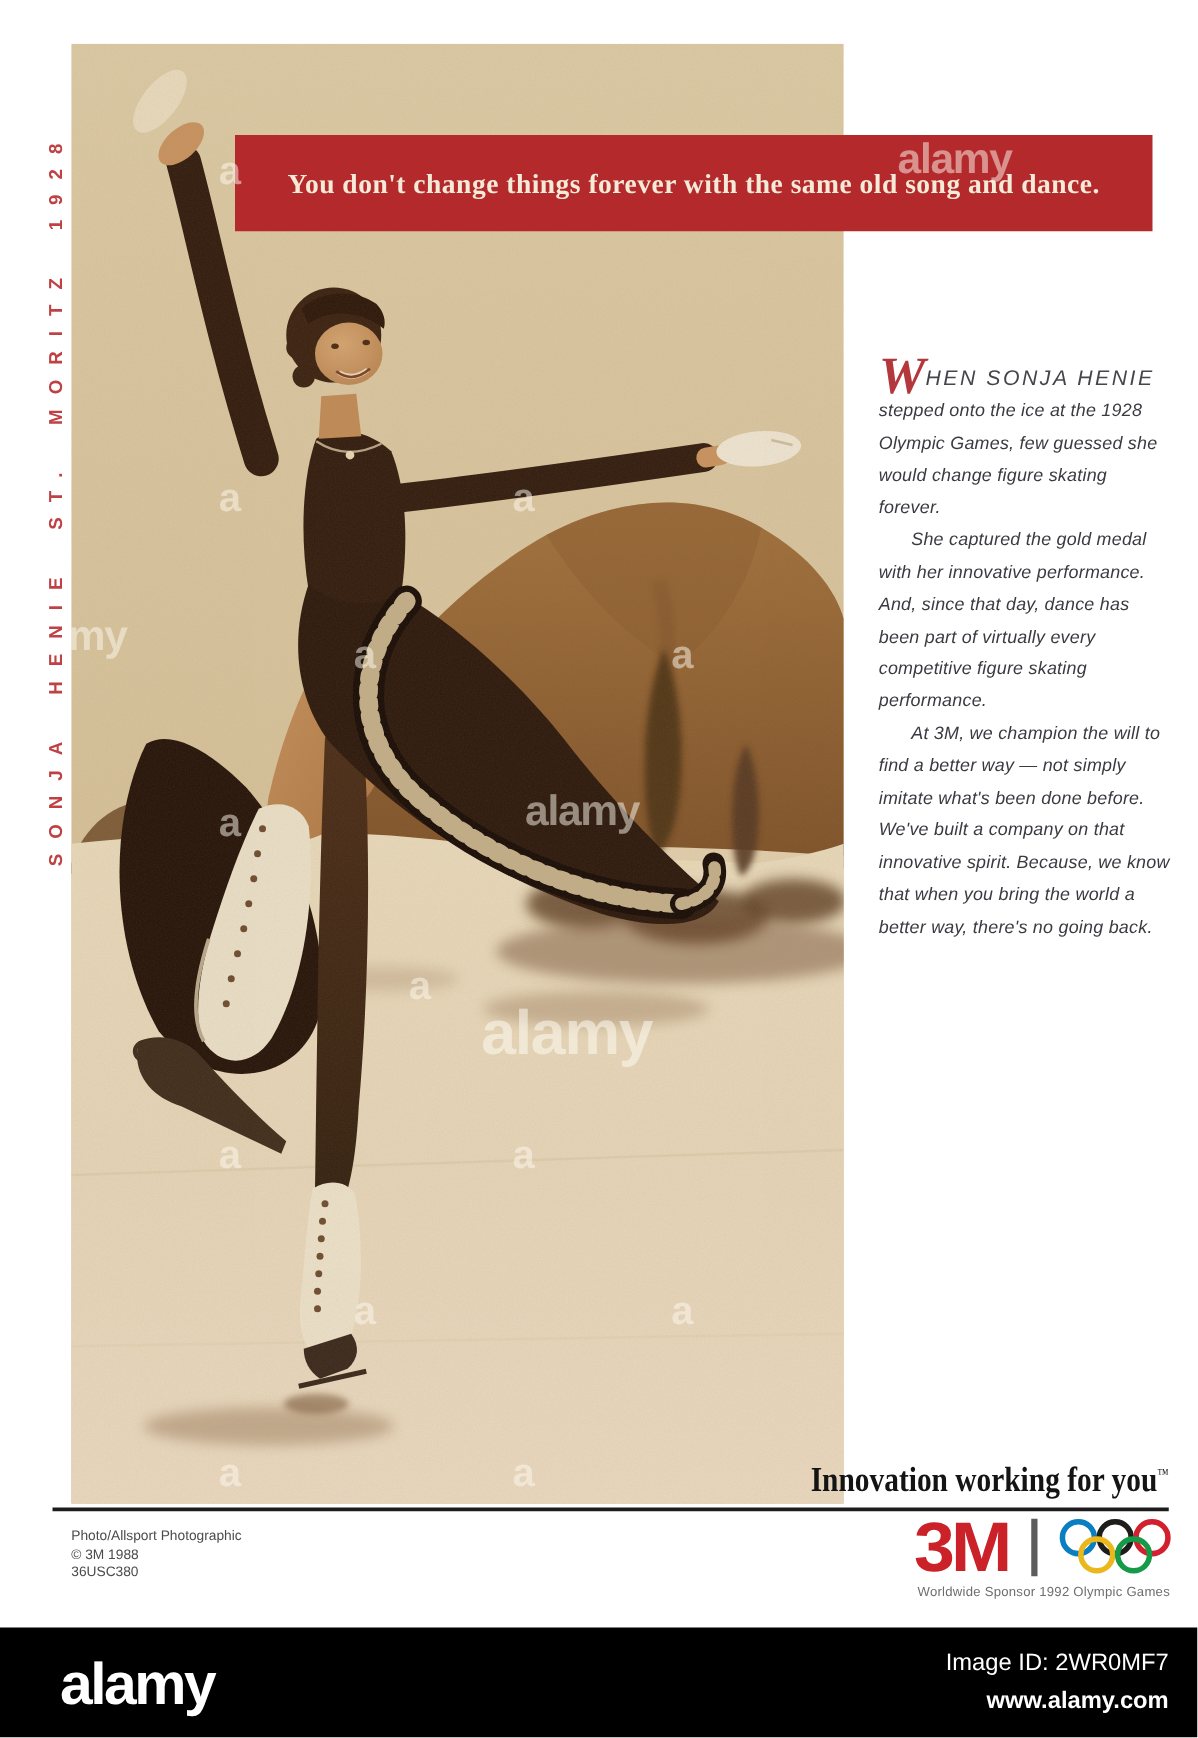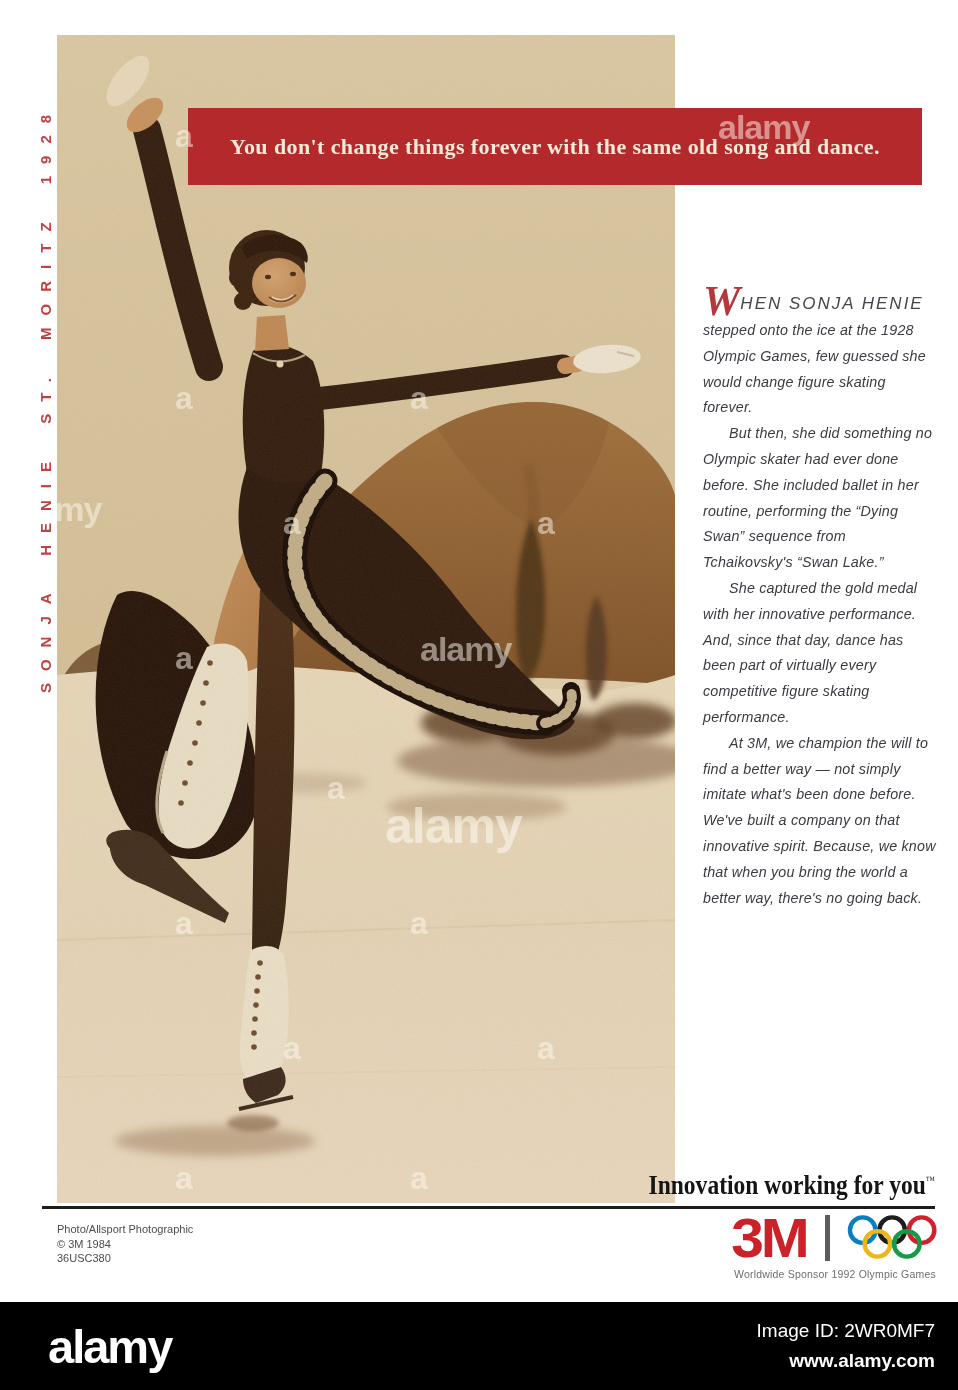--- a/index.html
+++ b/index.html
@@ -224,31 +224,30 @@
 
 <div class="abs banner">
   <span class="txt">You don't change things forever with the same old song and dance.</span>
 </div>
 
 <div class="abs article">
   <div class="head">
     <span class="dropcap">W</span><span class="headrest">HEN SONJA HENIE</span>
   </div>
   <p>stepped onto the ice at the 1928 Olympic Games, few guessed she would change figure skating forever.</p>
-  <p class="ind">But then, she did something no Olympic skater had ever done before. She included ballet in her routine, performing the “Dying Swan” sequence from Tchaikovsky's “Swan Lake.”</p>
   <p class="ind">She captured the gold medal with her innovative performance. And, since that day, dance has been part of virtually every competitive figure skating performance.</p>
   <p class="ind">At 3M, we champion the will to find a better way — not simply imitate what's been done before. We've built a company on that innovative spirit. Because, we know that when you bring the world a better way, there's no going back.</p>
 </div>
 
 <div class="abs tagline"><span>Innovation working for you</span><sup>™</sup></div>
 <div class="abs rule"></div>
 
 <div class="abs credit">
   <div>Photo/Allsport Photographic</div>
-  <div>© 3M 1984</div>
+  <div>© 3M 1988</div>
   <div>36USC380</div>
 </div>
 
 <div class="abs brand">
   <div class="brand-row">
     <span class="logo3m">3M</span>
     <span class="sepbar"></span>
     <svg width="92" height="50" viewBox="0 0 92 50">
       <circle cx="16" cy="17" r="13" fill="none" stroke-width="4.5" stroke="#0b7ec1"></circle>
       <circle cx="46" cy="17" r="13" fill="none" stroke-width="4.5" stroke="#1d1d1b"></circle>

